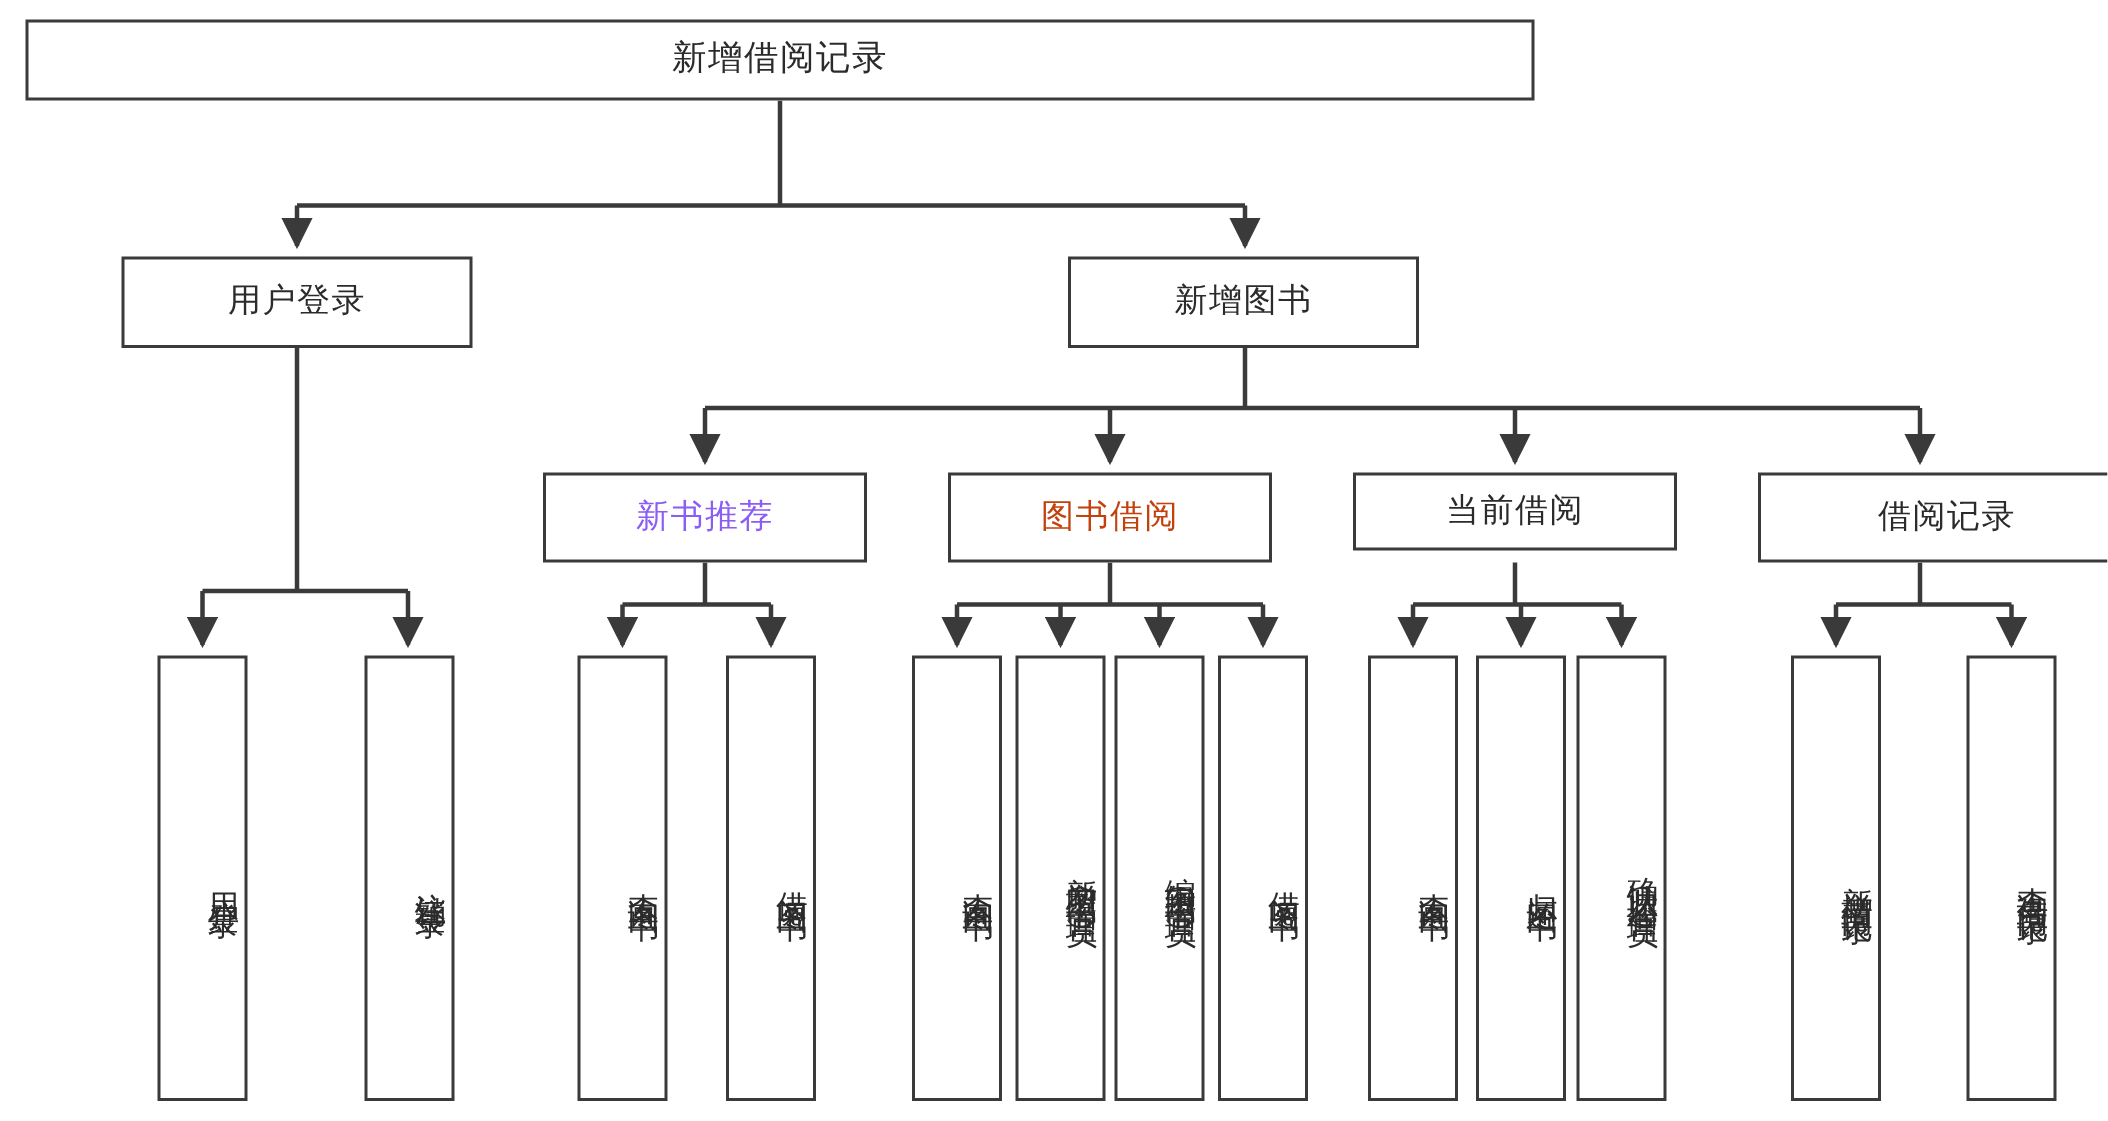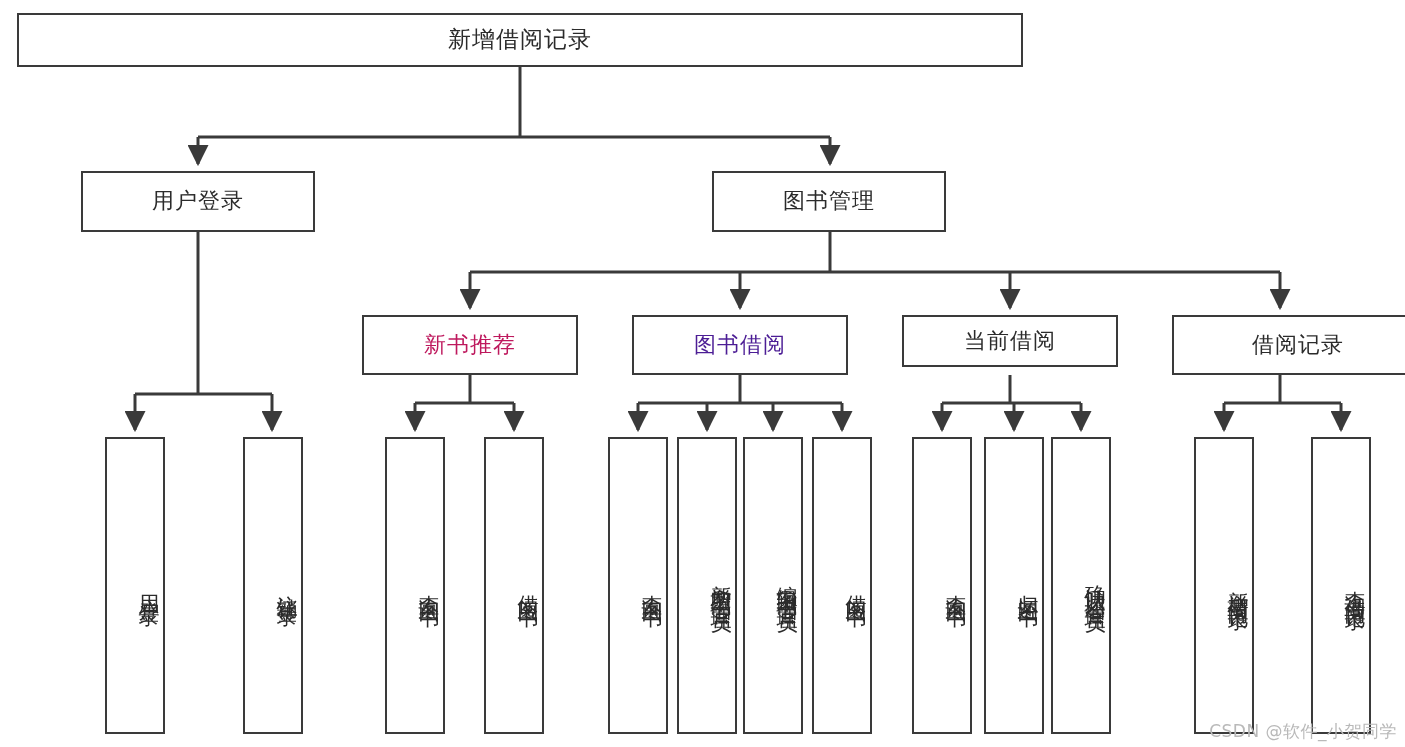--- a/index.html
+++ b/index.html
@@ -119,27 +119,27 @@
   </svg>
 
   <div class="node horiz root" style="left: 17px; top: 13px; width: 1006px; height: 54px; border-color: rgb(58, 58, 58); background: rgb(255, 255, 255); color: rgb(43, 43, 43);">
     <span>新增借阅记录</span>
   </div>
 
   <div class="node horiz" style="left: 81px; top: 171px; width: 234px; height: 61px; border-color: rgb(58, 58, 58); background: rgb(255, 255, 255); color: rgb(43, 43, 43);">
     <span>用户登录</span>
   </div>
   <div class="node horiz" style="left: 712px; top: 171px; width: 234px; height: 61px; border-color: rgb(58, 58, 58); background: rgb(255, 255, 255); color: rgb(43, 43, 43);">
-    <span>图书管理</span>
+    <span>新增图书</span>
   </div>
 
-  <div class="node horiz" style="left: 362px; top: 315px; width: 216px; height: 60px; border-color: rgb(58, 58, 58); background: rgb(255, 255, 255); color: #be185d;">
+  <div class="node horiz" style="left: 362px; top: 315px; width: 216px; height: 60px; border-color: rgb(58, 58, 58); background: rgb(255, 255, 255); color: #8b5cf6;">
     <span>新书推荐</span>
   </div>
-  <div class="node horiz" style="left: 632px; top: 315px; width: 216px; height: 60px; border-color: rgb(58, 58, 58); background: rgb(255, 255, 255); color: #4c1d95;">
+  <div class="node horiz" style="left: 632px; top: 315px; width: 216px; height: 60px; border-color: rgb(58, 58, 58); background: rgb(255, 255, 255); color: #c2410c;">
     <span>图书借阅</span>
   </div>
   <div class="node horiz" style="left: 902px; top: 315px; width: 216px; height: 52px; border-color: rgb(58, 58, 58); background: rgb(255, 255, 255); color: rgb(43, 43, 43);">
     <span>当前借阅</span>
   </div>
   <div class="node horiz" style="left: 1172px; top: 315px; width: 252px; height: 60px; border-color: rgb(58, 58, 58); background: rgb(255, 255, 255); color: rgb(43, 43, 43);">
     <span>借阅记录</span>
   </div>
 
   <div class="node vert" style="left: 105px; top: 437px; width: 60px; height: 297px; border-color: rgb(58, 58, 58); background: rgb(255, 255, 255); color: rgb(43, 43, 43);">
@@ -175,14 +175,13 @@
   <div class="node vert" style="left: 1051px; top: 437px; width: 60px; height: 297px; border-color: rgb(58, 58, 58); background: rgb(255, 255, 255); color: rgb(43, 43, 43);">
     <span class="vlabel">确认归还（管理员）</span>
   </div>
   <div class="node vert" style="left: 1194px; top: 437px; width: 60px; height: 297px; border-color: rgb(58, 58, 58); background: rgb(255, 255, 255); color: rgb(43, 43, 43);">
     <span class="vlabel">新增借阅记录</span>
   </div>
   <div class="node vert" style="left: 1311px; top: 437px; width: 60px; height: 297px; border-color: rgb(58, 58, 58); background: rgb(255, 255, 255); color: rgb(43, 43, 43);">
     <span class="vlabel">查询借阅记录</span>
   </div>
 
-  <div class="watermark" style="color: rgb(185, 185, 185);">CSDN @软件_小贺同学</div>
 </div>
 
 </body></html>

